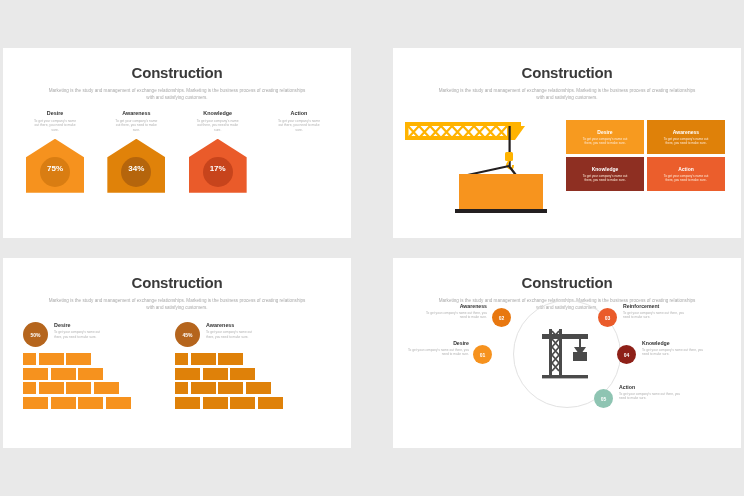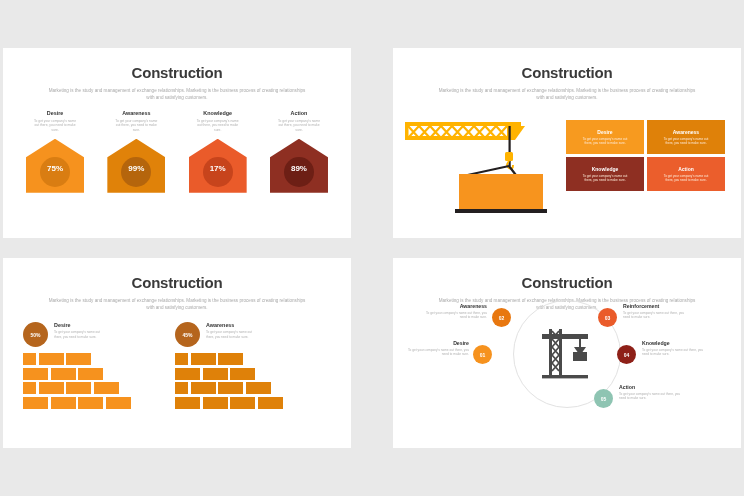--- a/index.html
+++ b/index.html
@@ -147,40 +147,36 @@
             <div class="pent-circle" style="background:#d97d12"></div>
             <div class="pent-pct">75%</div>
           </div>
         </div>
 
         <div class="pent-col">
           <div class="pent-label">Awareness</div>
           <div class="pent-desc">To get your company's name out there, you need to make sure.</div>
           <div class="pent-shape" style="background:#e08209">
             <div class="pent-circle" style="background:#b5650c"></div>
-            <div class="pent-pct">99%</div>
+            <div class="pent-pct">34%</div>
           </div>
         </div>
 
         <div class="pent-col">
           <div class="pent-label">Knowledge</div>
           <div class="pent-desc">To get your company's name out there, you need to make sure.</div>
           <div class="pent-shape" style="background:#ea5b2a">
             <div class="pent-circle" style="background:#c7441c"></div>
             <div class="pent-pct">17%</div>
           </div>
         </div>
 
         <div class="pent-col">
           <div class="pent-label">Action</div>
           <div class="pent-desc">To get your company's name out there, you need to make sure.</div>
-          <div class="pent-shape" style="background:#8e2f22">
-            <div class="pent-circle" style="background:#6d1f15"></div>
-            <div class="pent-pct">89%</div>
-          </div>
         </div>
 
       </div>
     </div>
   </div>
 
   <div class="slide">
     <div class="slide-inner">
       <div class="title">Construction</div>
       <div class="subtitle">Marketing is the study and management of exchange relationships. Marketing is the business process of creating relationships with and satisfying customers.</div>

